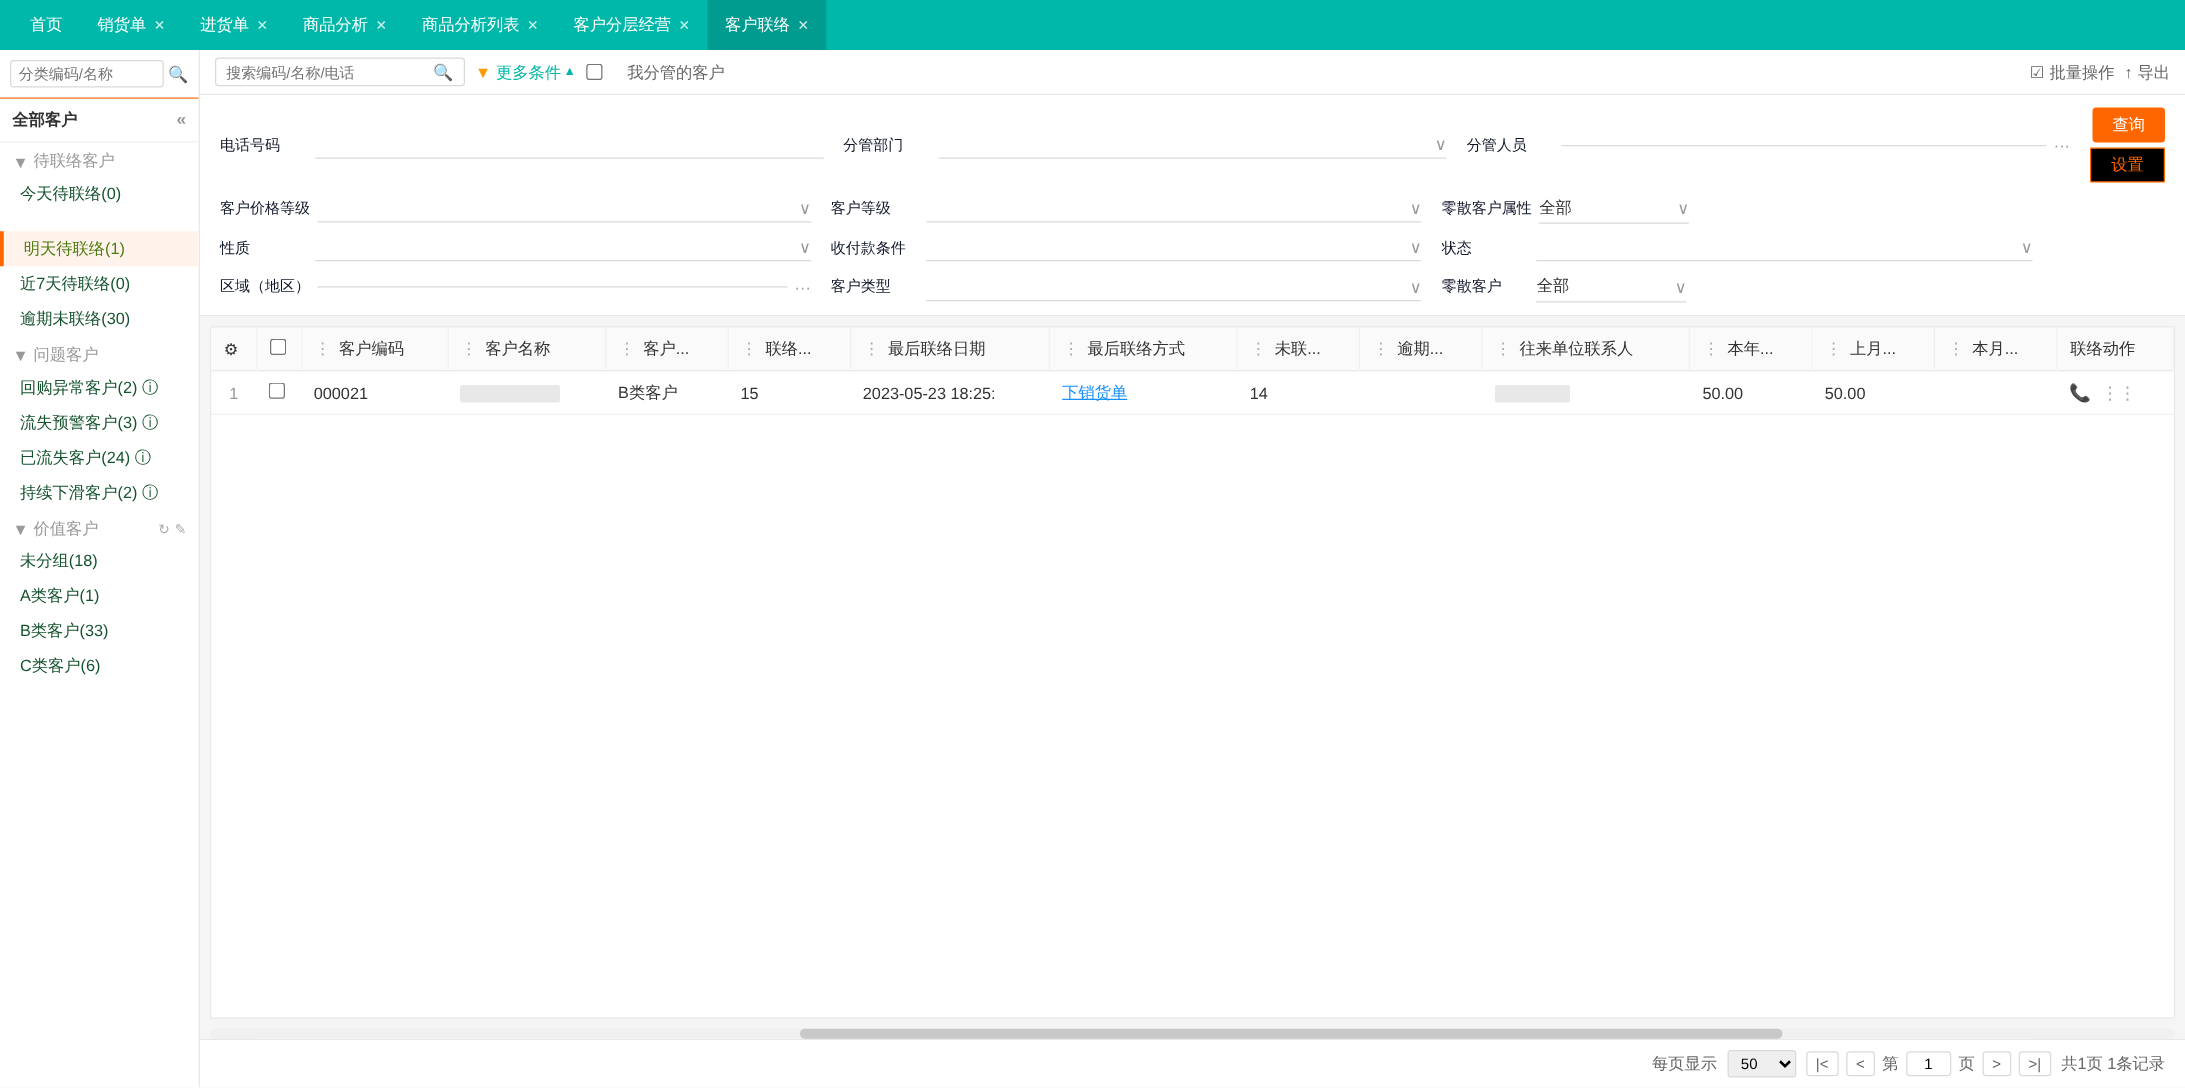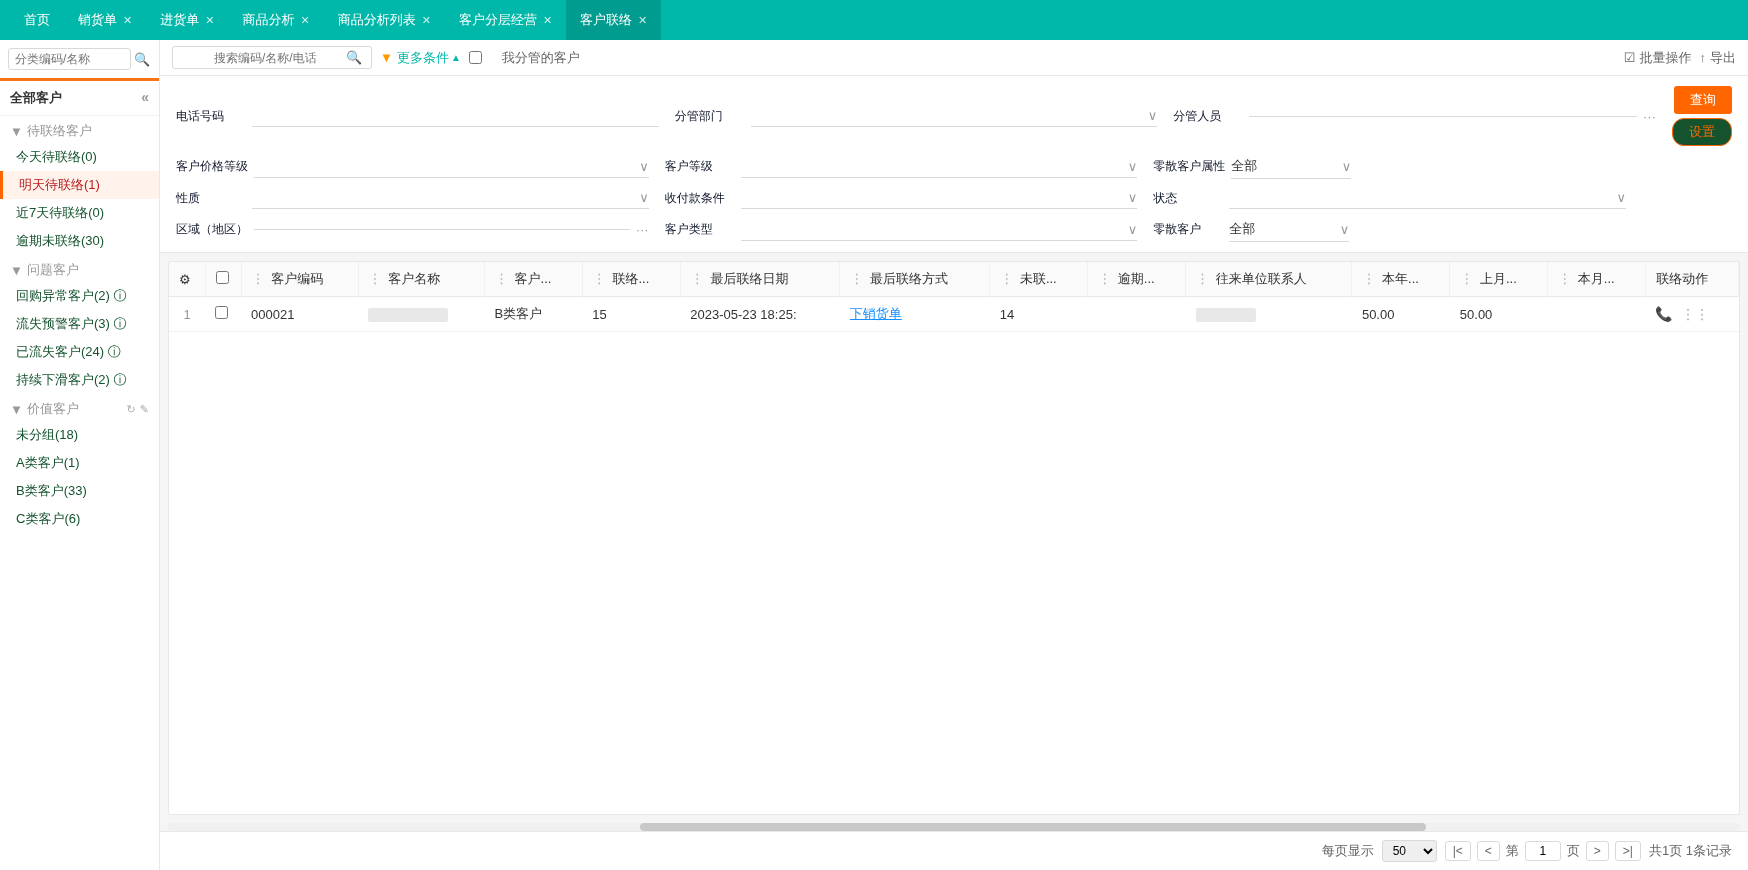--- a/index.html
+++ b/index.html
@@ -34,21 +34,21 @@
       width: 160px;
       background: #fff;
       border-right: 1px solid #e8e8e8;
       overflow-y: auto;
       flex-shrink: 0;
     }
     .sidebar-search {
       display: flex;
       align-items: center;
       padding: 8px;
-      border-bottom: 3px solid #f97316;
+      border-bottom: 1px solid #f97316;
     }
     .sidebar-search input {
       border: 1px solid #d9d9d9;
       border-radius: 3px;
       padding: 3px 6px;
       width: 100%;
       font-size: 12px;
       outline: none;
     }
     .sidebar-search .search-icon-btn {
@@ -75,21 +75,21 @@
       align-items: center;
     }
     .sidebar-section-title .arrow { margin-right: 4px; }
     .sidebar-item {
       padding: 5px 10px 5px 16px;
       color: #14532d;
       cursor: pointer;
       font-size: 12px;
     }
     .sidebar-item.active { background: #fff3ec; color: #ff6600; border-left: 3px solid #ff6600; }
-    .sidebar-item.highlight { background: #fff3ec; color: #b91c1c; }
+    .sidebar-item.highlight { background: #fff3ec; color: #4d7c0f; margin-top: 16px; }
 
     
     .content-area {
       flex: 1;
       display: flex;
       flex-direction: column;
       overflow: hidden;
     }
 
     
@@ -107,21 +107,20 @@
       border: 1px solid #d9d9d9;
       border-radius: 3px;
       padding: 3px 8px;
       width: 200px;
     }
     .filter-search-box input {
       border: none;
       outline: none;
       font-size: 12px;
       width: 100%;
-      margin-left: 33px;
     }
     .more-conditions {
       display: flex;
       align-items: center;
       color: #00b8a9;
       cursor: pointer;
       font-size: 12px;
       gap: 2px;
     }
     .my-customers {
@@ -208,24 +207,24 @@
     .btn-query {
       background: #ff6600;
       color: #fff;
       border: none;
       border-radius: 3px;
       padding: 5px 16px;
       cursor: pointer;
       font-size: 13px;
     }
     .btn-settings {
-      background: #14532d;
+      background: #000000;
       color: #ff6600;
       border: 1px solid #ff6600;
-      border-radius: 12px;
+      border-radius: 1px;
       padding: 4px 16px;
       cursor: pointer;
       font-size: 13px;
     }
 
     
     .table-container {
       flex: 1;
       background: #fff;
       margin: 8px;

